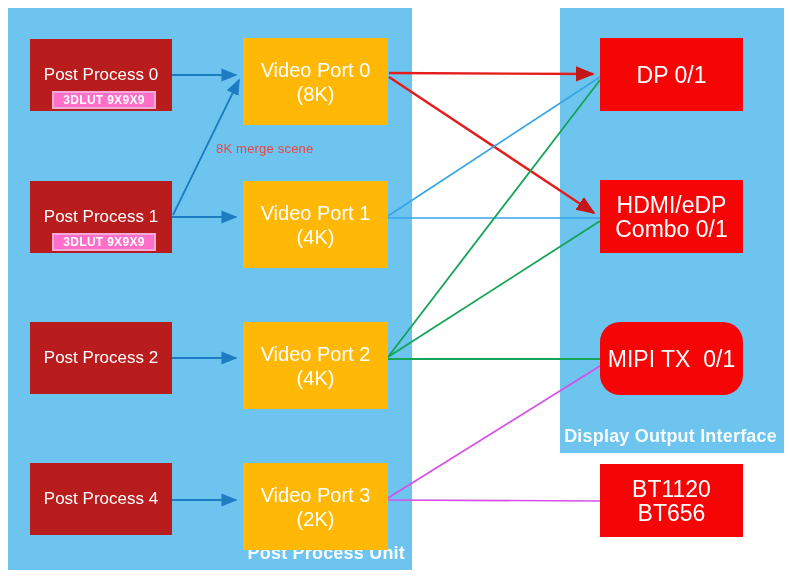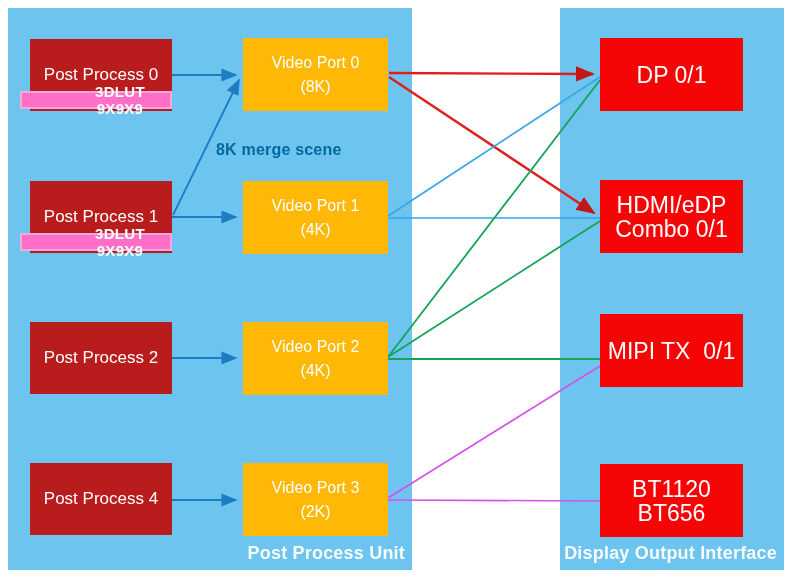--- a/index.html
+++ b/index.html
@@ -2,44 +2,43 @@
 <html><head>
 <meta charset="utf-8">
 <style>
   html,body{margin:0;padding:0;background:#ffffff;}
   #canvas{
     position:relative;width:791px;height:581px;background:#ffffff;
     font-family:"Liberation Sans", sans-serif;overflow:hidden;
   }
   .panel{position:absolute;background:#6cc4ef;}
   #panel-left{left:8px;top:8px;width:404px;height:562px;}
-  #panel-right{left:560px;top:8px;width:224px;height:562px;}
+  #panel-right{left:560px;top:8px;width:224px;height:445px;}
   .panel-caption{
     position:absolute;right:7px;bottom:6px;color:#f6fbff;font-size:18px;
     font-weight:600;letter-spacing:.2px;
   }
   #edges{position:absolute;left:0;top:0;z-index:2;pointer-events:none;}
   .node{
     position:absolute;z-index:3;display:flex;flex-direction:column;
     align-items:center;justify-content:center;color:#ffffff;text-align:center;
   }
   .pp{left:30px;width:142px;height:72px;background:#b91c1c;font-size:17px;}
-  .vp{left:243px;width:145px;height:73px;background:#ffb805;font-size:16px;line-height:24px;text-align:center;}
+  .vp{left:243px;width:145px;height:87px;background:#ffb805;font-size:20px;line-height:24px;text-align:center;}
   .out{left:600px;width:143px;height:73px;background:#f50505;font-size:23px;line-height:24px;}
   .box-text{white-space:pre-wrap;}
   .lut{
-    position:absolute;right:0;bottom:2px;width:100px;height:14px;
-    background:#ff6ec7;border:2px solid #f3aadb;color:#ffffff;font-size:15px;
+    position:absolute;right:16px;bottom:2px;width:100px;height:14px;
+    background:#ff6ec7;border:2px solid #f3aadb;color:#ffffff;font-size:12px;
     font-weight:700;display:flex;align-items:center;justify-content:center;
     letter-spacing:.3px;
-    padding-left:48px;
   }
   .annotation{
-    position:absolute;left:216px;top:141px;z-index:3;color:#0369a1;
-    font-size:16px;font-weight:700;letter-spacing:.2px;
+    position:absolute;left:216px;top:141px;z-index:3;color:#ef4444;
+    font-size:13px;font-weight:400;letter-spacing:.2px;
   }
 </style>
 </head>
 <body>
 
 <div id="canvas">
 
   <div id="panel-left" class="panel">
     <div class="panel-caption">Post Process Unit</div>
   </div>
@@ -112,21 +111,21 @@
   </div>
 
   <div class="node out" style="top:38px;">
     <div class="box-text">DP 0/1</div>
     <div class="box-text"></div>
   </div>
   <div class="node out" style="top:180px;">
     <div class="box-text">HDMI/eDP</div>
     <div class="box-text">Combo 0/1</div>
   </div>
-  <div class="node out" style="top:314px;">
+  <div class="node out" style="top:322px;border-radius:20px;">
     <div class="box-text">MIPI TX  0/1</div>
     <div class="box-text"></div>
   </div>
   <div class="node out" style="top:464px;">
     <div class="box-text">BT1120</div>
     <div class="box-text">BT656</div>
   </div>
 
   <div class="annotation">8K merge scene</div>
 

